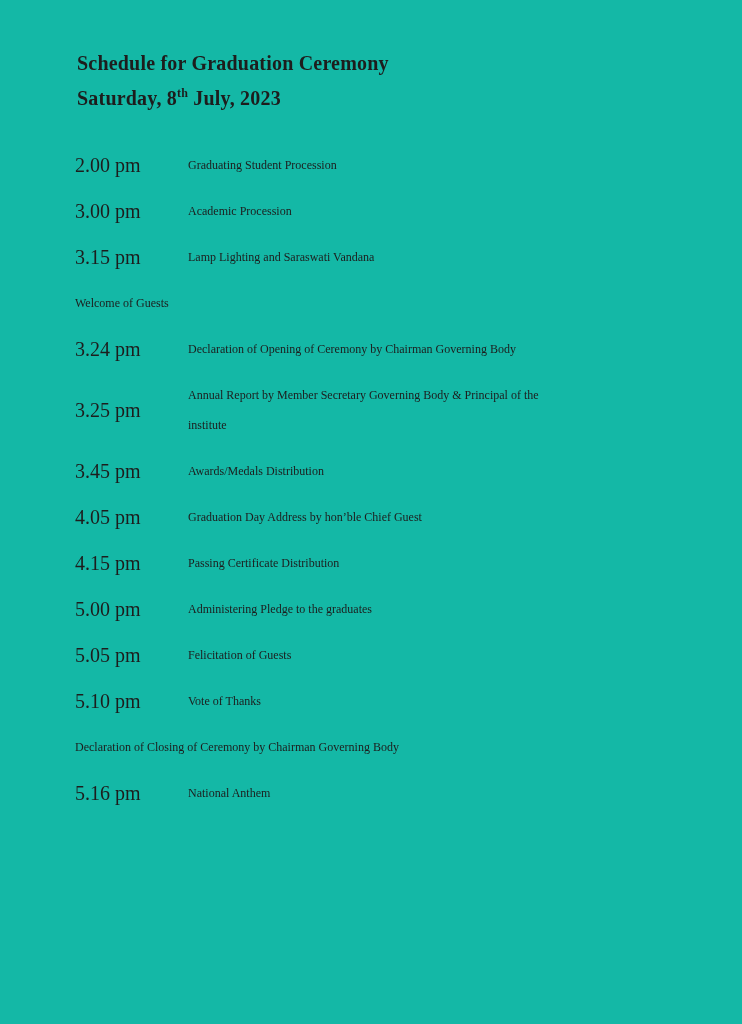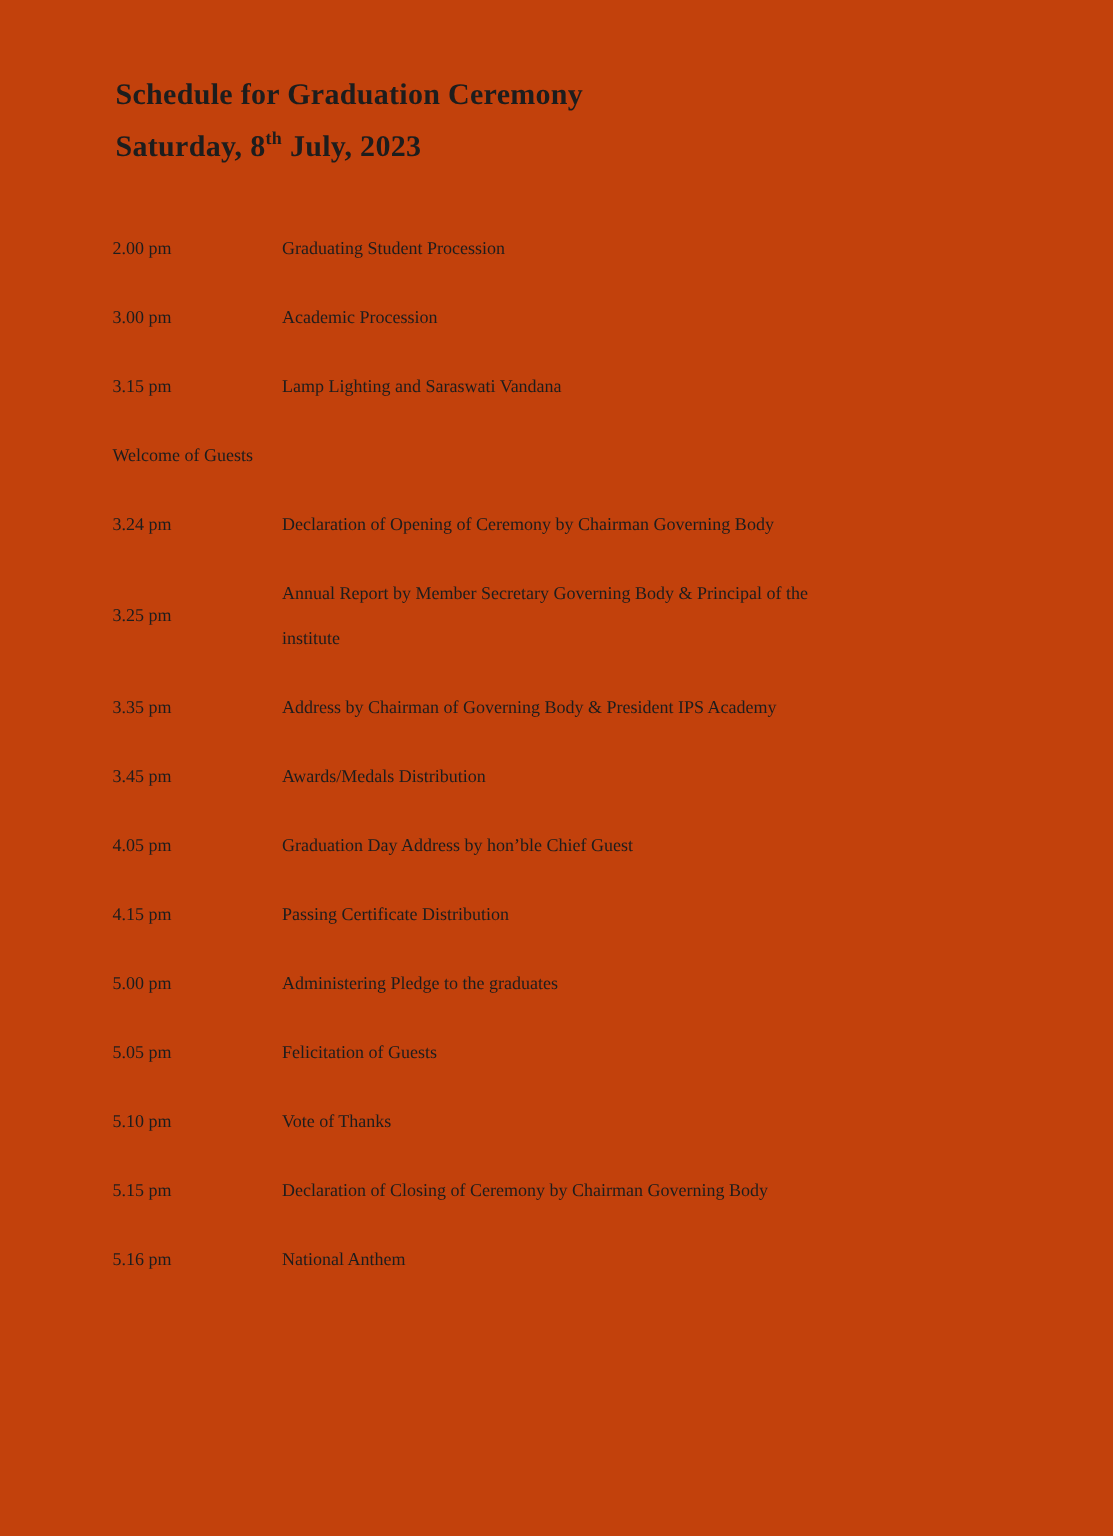--- a/index.html
+++ b/index.html
@@ -4,21 +4,21 @@
 <style>
   html, body {
     margin: 0;
     padding: 0;
     background: #ffffff;
   }
   .page {
     position: relative;
     width: 742px;
     height: 1024px;
-    background: #c2410c;
+    background: #14b8a6;
     font-family: "Liberation Serif", "DejaVu Serif", serif;
     color: #1d1d1d;
     overflow: hidden;
     box-sizing: border-box;
   }
   .doc-header {
     padding: 46px 0 0 77px;
   }
   .doc-title {
     margin: 0;
@@ -44,21 +44,21 @@
     padding: 34px 40px 0 75px;
   }
   .row {
     display: flex;
     align-items: center;
     margin-bottom: 16px;
   }
   .time {
     flex: none;
     width: 113px;
-    font-size: 12px;
+    font-size: 20px;
     line-height: 30px;
   }
   .event {
     font-size: 12px;
     line-height: 30px;
     max-width: 492px;
     white-space: pre-line;
   }
 </style>
 </head>
@@ -95,24 +95,20 @@
       <span class="time">3.24 pm</span>
       <span class="event">Declaration of Opening of Ceremony by Chairman Governing Body</span>
     </div>
 
     <div class="row">
       <span class="time">3.25 pm</span>
       <span class="event">Annual Report by Member Secretary Governing Body &amp; Principal of the
 institute</span>
     </div>
 
-    <div class="row">
-      <span class="time">3.35 pm</span>
-      <span class="event">Address by Chairman of Governing Body &amp; President IPS Academy</span>
-    </div>
 
     <div class="row">
       <span class="time">3.45 pm</span>
       <span class="event">Awards/Medals Distribution</span>
     </div>
 
 
     <div class="row">
       <span class="time">4.05 pm</span>
       <span class="event">Graduation Day Address by hon’ble Chief Guest</span>
@@ -132,21 +128,20 @@
       <span class="time">5.05 pm</span>
       <span class="event">Felicitation of Guests</span>
     </div>
 
     <div class="row">
       <span class="time">5.10 pm</span>
       <span class="event">Vote of Thanks</span>
     </div>
 
     <div class="row">
-      <span class="time">5.15 pm</span>
       <span class="event">Declaration of Closing of Ceremony by Chairman Governing Body</span>
     </div>
 
     <div class="row">
       <span class="time">5.16 pm</span>
       <span class="event">National Anthem</span>
     </div>
   </main>
 
 </div>

